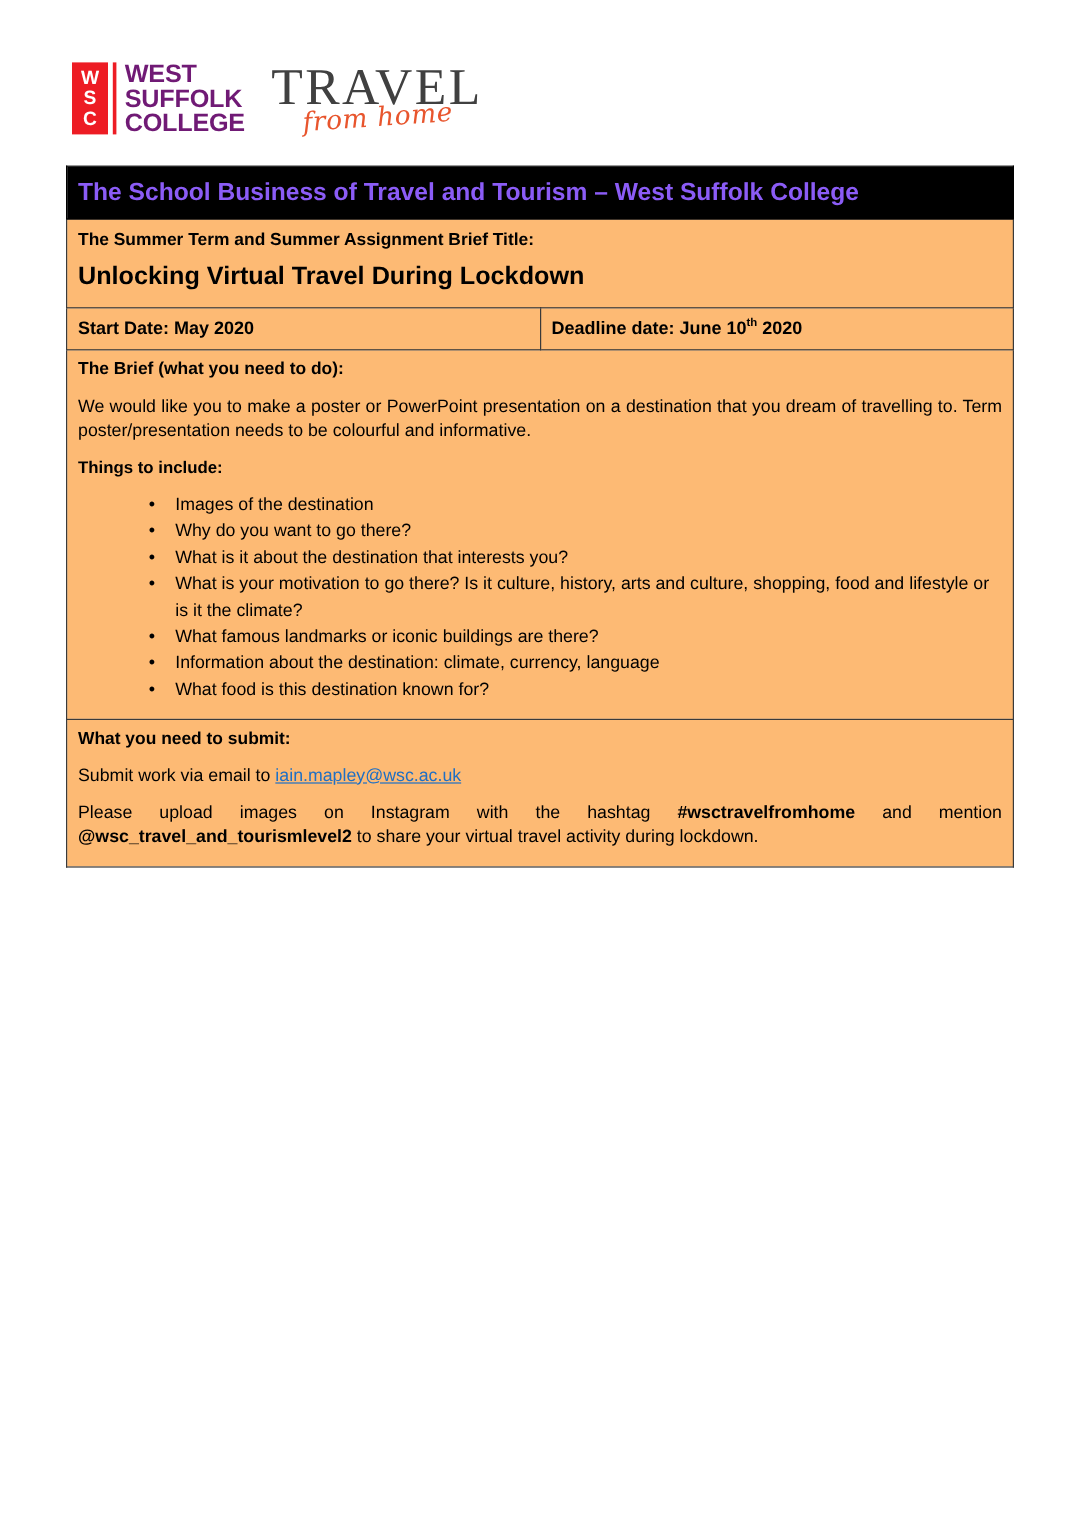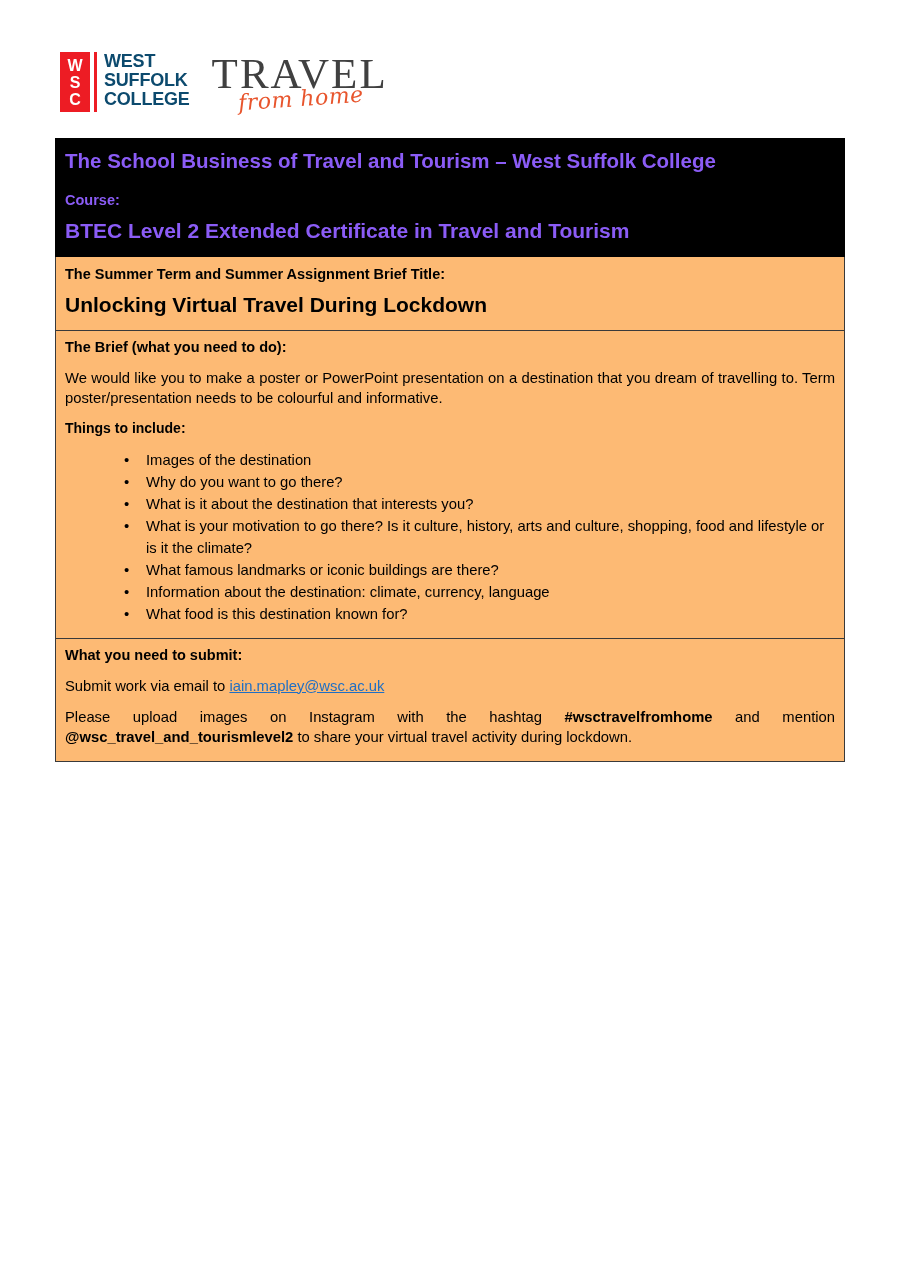--- a/index.html
+++ b/index.html
@@ -47,25 +47,25 @@
   .wsc-divider {
     width: 3px;
     background: #ED1C24;
     margin-left: 4px;
     margin-right: 7px;
     height: 60px;
   }
   .wsc-words {
     display: flex;
     flex-direction: column;
-    justify-content: flex-start;
-    font-weight: bold;
-    font-size: 18px;
-    line-height: 19px;
-    color: #0c4a6e;
+    justify-content: space-between;
+    font-weight: bold;
+    font-size: 21px;
+    line-height: 19px;
+    color: #701a75;
     letter-spacing: -0.2px;
   }
   .travel-mark {
     margin-left: 22px;
     position: relative;
     width: 155px;
     height: 72px;
   }
   .travel-word {
     font-family: "Liberation Serif", serif;
@@ -230,29 +230,31 @@
 </div>
 
 <table class="brief-table">
   <tbody>
     <tr>
       <td class="cell-black" colspan="2">
         <div class="title-main">The School Business of Travel and Tourism – West Suffolk College</div>
       </td>
     </tr>
     <tr>
-      <td class="cell-black" colspan="2">
-        <div class="course-label">Course:</div>
-        <div class="course-value">BTEC Level 2 Extended Certificate in Travel and Tourism</div>
-      </td>
-    </tr>
-    <tr>
       <td class="cell-peach" colspan="2">
         <div class="assign-label">The Summer Term and Summer Assignment Brief Title:</div>
         <div class="assign-title">Unlocking Virtual Travel During Lockdown</div>
+      </td>
+    </tr>
+    <tr>
+      <td class="cell-peach" style="width:49%">
+        <div class="date-cell">Start Date: May 2020</div>
+      </td>
+      <td class="cell-peach" style="width:51%">
+        <div class="date-cell"><span>Deadline date: June 10</span><sup>th</sup><span> 2020</span></div>
       </td>
     </tr>
     <tr>
       <td class="cell-peach" colspan="2">
         <div class="brief-body">
           <div class="section-head">The Brief (what you need to do):</div>
           <p class="para">We would like you to make a poster or PowerPoint presentation on a destination that you dream of travelling to. Term poster/presentation needs to be colourful and informative.</p>
           <div class="sub-head">Things to include:</div>
           <ul class="brief-list">
             <li>Images of the destination</li>

